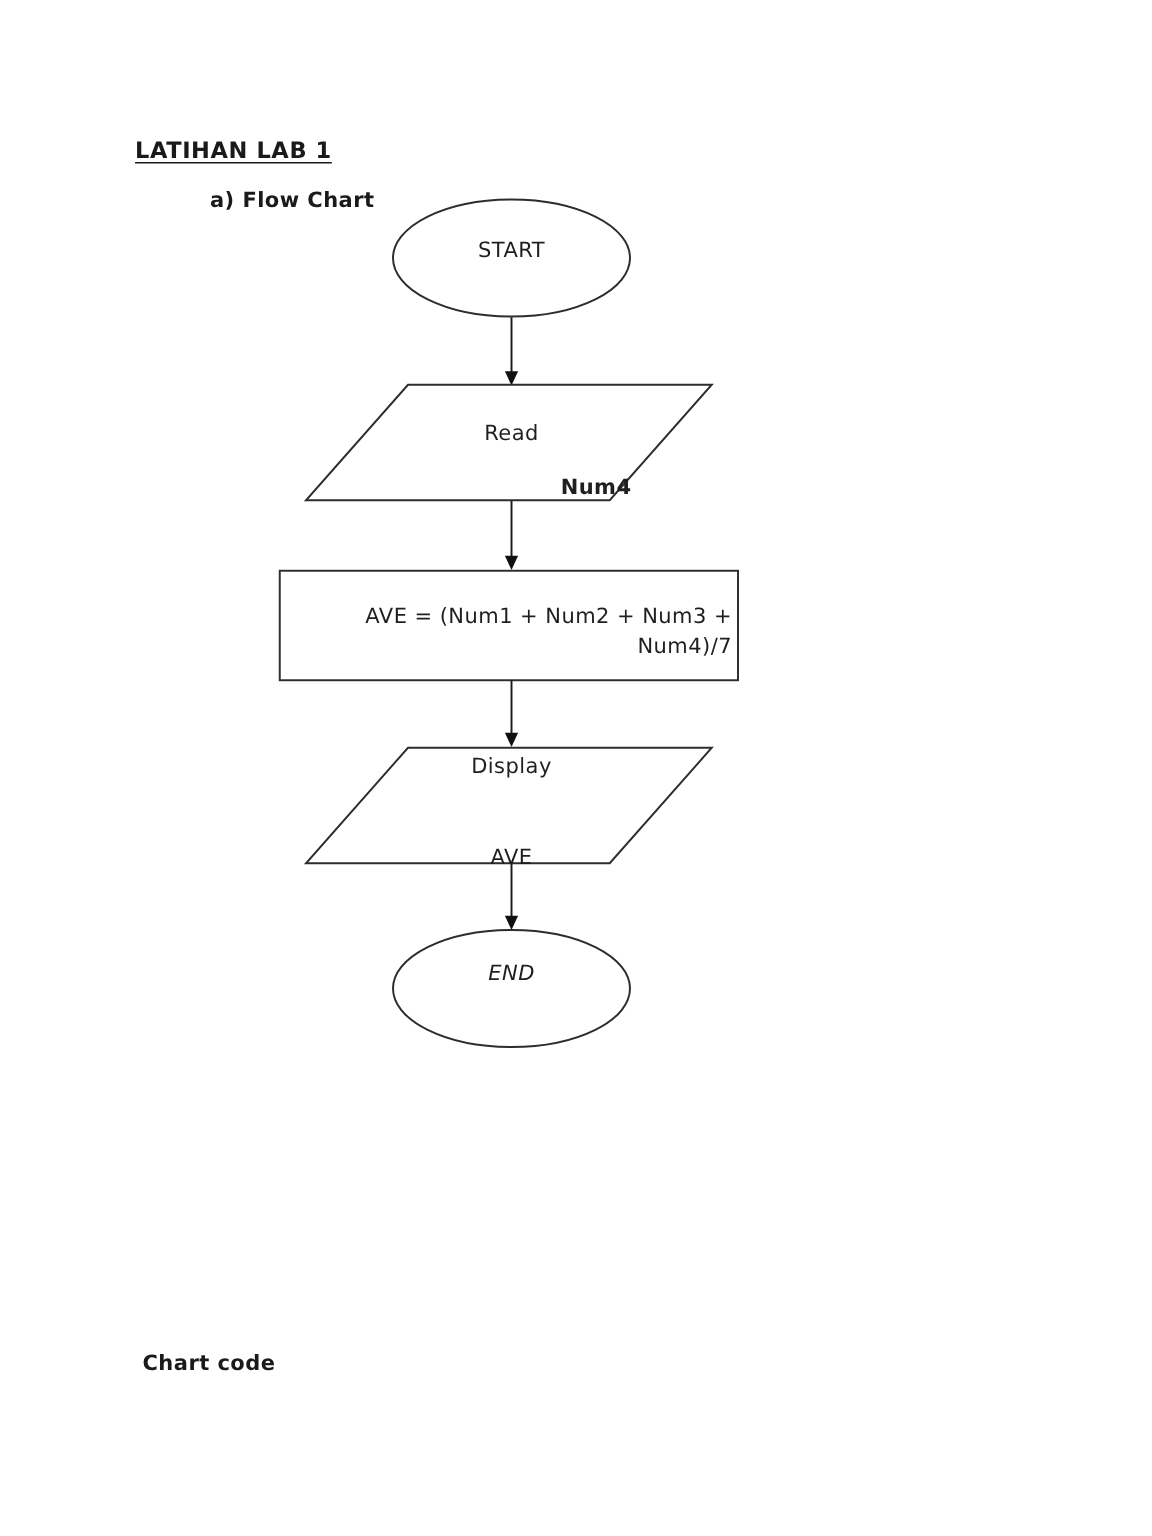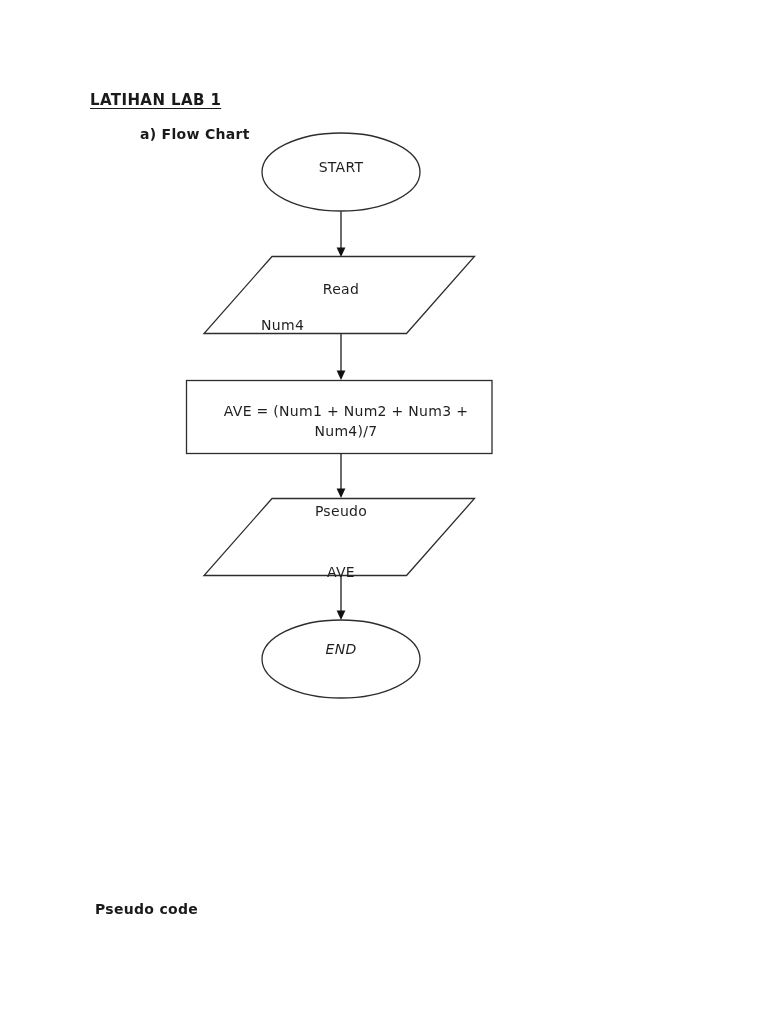--- a/index.html
+++ b/index.html
@@ -74,26 +74,26 @@
   .start-label   { top: 159px; }
   .read-line1    { top: 260px; margin-top: 21px; }
   .read-line2    { top: 290px; width: 220px; left: 231px; text-align: center; }
   .read-line3-clip {
     top: 317px;
     left: 261px;
     width: 160px;
     height: 14px;         
     overflow: hidden;
   }
-  .read-line3-clip .flow-text { text-align: left; width: 160px; }
+  .read-line3-clip .flow-text { text-align: right; width: 160px; font-weight: bold; }
   .proc-block {
     top: 401px;
-    left: 215px;
+    left: 226px;
     width: 262px;
-    text-align: center;
+    text-align: right;
     line-height: 20px;
     white-space: normal;
   }
   .display-line1 { top: 503px; }
   .display-line2 { top: 564px; }
   .end-label     { top: 641px; font-style: italic; }
 </style>
 </head>
 <body>
 
@@ -132,20 +132,20 @@
   <div class="abs flow-text centered read-line1">Read</div>
   <div class="abs read-line3-clip">
     <div class="flow-text">Num4</div>
   </div>
 
   <div class="abs flow-text proc-block">
     <span>AVE = (Num1 + Num2 + Num3 +</span><br>
     <span>Num4)/7</span>
   </div>
 
-  <div class="abs flow-text centered display-line1">Pseudo</div>
+  <div class="abs flow-text centered display-line1">Display</div>
   <div class="abs flow-text centered display-line2">AVE</div>
 
   <div class="abs flow-text centered end-label">END</div>
 
-  <div class="abs pseudo-heading">Pseudo code</div>
+  <div class="abs pseudo-heading">Chart code</div>
 
 </div>
 
 </body></html>

